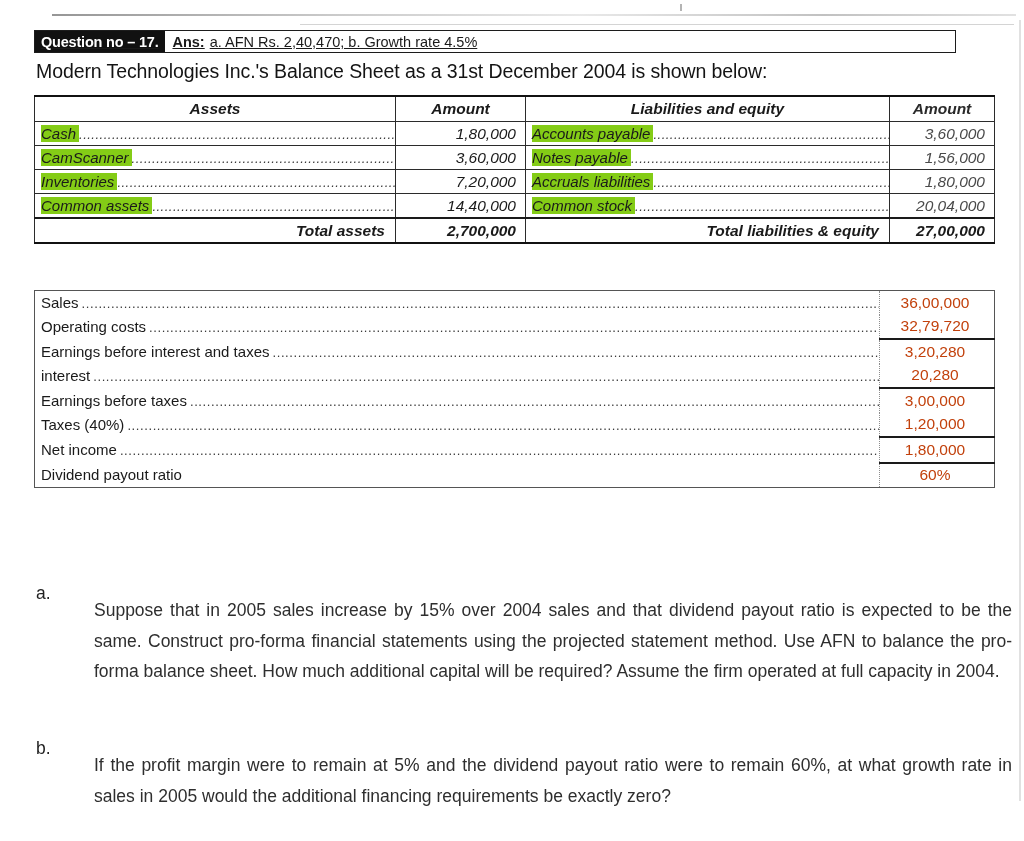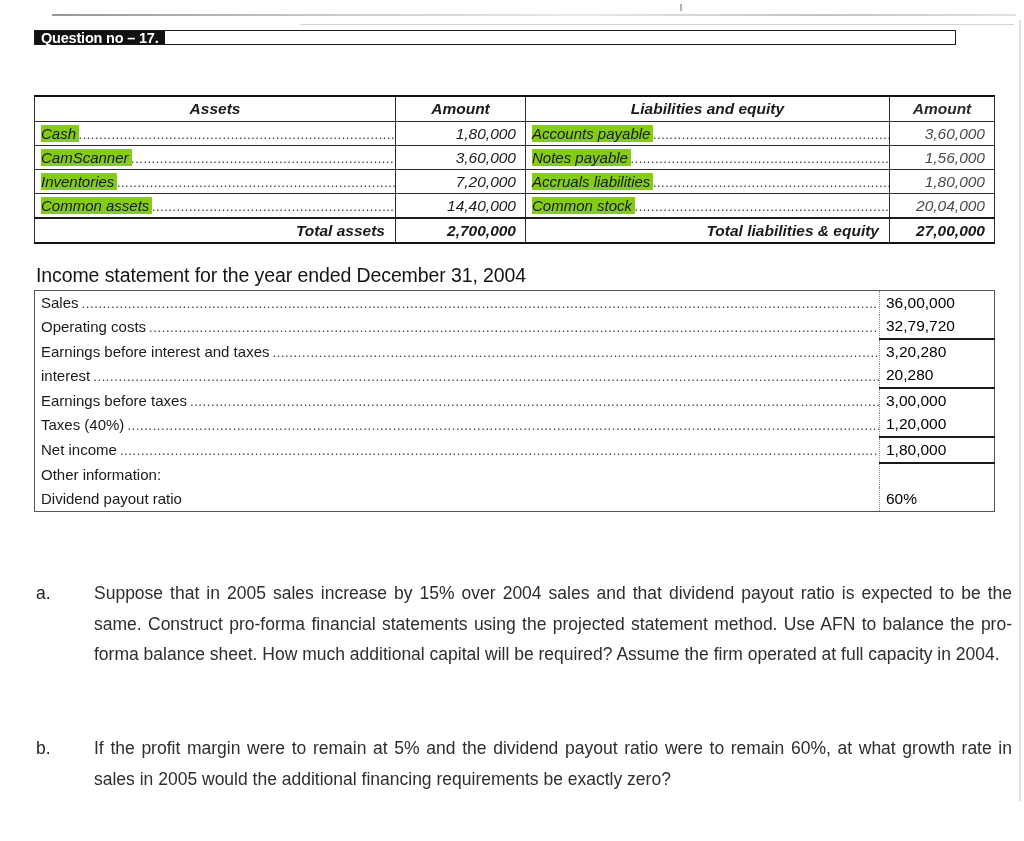--- a/index.html
+++ b/index.html
@@ -59,21 +59,21 @@
     width: 2px;
     background: rgba(170,170,170,.35);
   }
 
   
   .ans-row {
     position: absolute;
     left: 34px;
     top: 30px;
     width: 922px;
-    height: 15px;
+    height: 23px;
     border: 1.5px solid #1c1c1c;
     box-sizing: border-box;
     display: flex;
     align-items: stretch;
     background: #fff;
     text-decoration: underline;
   }
   .q-badge {
     background: #111;
     color: #fff;
@@ -182,26 +182,26 @@
   }
   .is-table td.label {
     border-left: 1.5px solid #555;
     border-right: 1px dotted #8d8d8d;
     white-space: nowrap;
     overflow: hidden;
   }
   .is-table td.label .nm { background:#fff; padding-right:3px; }
   .is-table td.label .dots { color: #3a3a3a; letter-spacing: .6px; font-size: 13px; }
   .is-table td.val {
-    text-align: left;
+    text-align: center;
     padding-right: 10px;
     border-left: none;
     border-right: 1.5px solid #555;
     font-size: 15.5px;
-    color: #000000;
+    color: #c2410c;
   }
   .is-table tr.rule td.val { border-bottom: 2px solid #1a1a1a; }
   .is-table tr:first-child td { border-top: 1.5px solid #555; }
   .is-table tr:last-child td { border-bottom: 1.5px solid #555; }
 
   
   .qitem {
     position: absolute;
     display: flex;
     font-size: 17.5px;
@@ -211,20 +211,21 @@
   .qitem .marker {
     width: 58px;
     flex: 0 0 58px;
     color: #1f1f1f;
   }
   .qitem .qtext {
     width: 918px;
     text-align: justify;
     text-justify: inter-word;
     color: #2e2e2e;
+    margin-top: 17px;
   }
   #q-a { left: 36px; top: 578px; }
   #q-b { left: 36px; top: 733px; }
 
   
   .watermark {
     position: absolute;
     left: 4px;
     top: 824px;
     display: flex;
@@ -253,22 +254,27 @@
 
 <div class="page">
 
   <div class="scan-line"></div>
   <div class="scan-line2"></div>
   <div class="scan-dot"></div>
   <div class="scan-right-edge"></div>
 
   <div class="ans-row">
     <div class="q-badge">Question no – 17.</div>
+    <div class="ans-text">
+      <b>Ans:</b>
+      <span style="padding-left:5px">a. AFN Rs. 2,40,470; b. Growth rate 4.5%</span>
+    </div>
   </div>
 
+  <div class="heading" id="bs-heading">Modern Technologies Inc.'s Balance Sheet as a 31st December 2004 is shown below:</div>
 
   <table class="bs-table">
     <colgroup>
       <col style="width:361px">
       <col style="width:130px">
       <col style="width:364px">
       <col style="width:105px">
     </colgroup>
     <thead>
       <tr>
@@ -307,21 +313,20 @@
     <tfoot>
       <tr class="total">
         <td class="tlabel">Total assets</td>
         <td class="num">2,700,000</td>
         <td class="tlabel">Total liabilities &amp; equity</td>
         <td class="num">27,00,000</td>
       </tr>
     </tfoot>
   </table>
 
-  <div class="heading" id="is-heading">Income statement for the year ended December 31, 2004</div>
 
   <table class="is-table">
     <colgroup>
       <col style="width:845px">
       <col style="width:115px">
     </colgroup>
     <tbody id="is-body">
         <tr>
           <td class="label"><span class="nm">Sales</span><span class="dots">........................................................................................................................................................................................................</span></td>
           <td class="val">36,00,000</td>
@@ -344,24 +349,20 @@
         </tr>
         <tr class="rule">
           <td class="label"><span class="nm">Taxes (40%)</span><span class="dots">........................................................................................................................................................................................................</span></td>
           <td class="val">1,20,000</td>
         </tr>
         <tr class="rule">
           <td class="label"><span class="nm">Net income</span><span class="dots">........................................................................................................................................................................................................</span></td>
           <td class="val">1,80,000</td>
         </tr>
         <tr>
-          <td class="label"><span class="nm">Other information:</span><span class="dots"></span></td>
-          <td class="val"></td>
-        </tr>
-        <tr>
           <td class="label"><span class="nm">Dividend payout ratio</span><span class="dots"></span></td>
           <td class="val">60%</td>
         </tr>
       </tbody>
   </table>
 
   <div class="qitem" id="q-a">
     <div class="marker">a.</div>
     <div class="qtext">Suppose that in 2005 sales increase by 15% over 2004 sales and that dividend payout ratio is expected to be the same. Construct pro-forma financial statements using the projected statement method. Use AFN to balance the pro-forma balance sheet. How much additional capital will be required? Assume the firm operated at full capacity in 2004.</div>
   </div>

